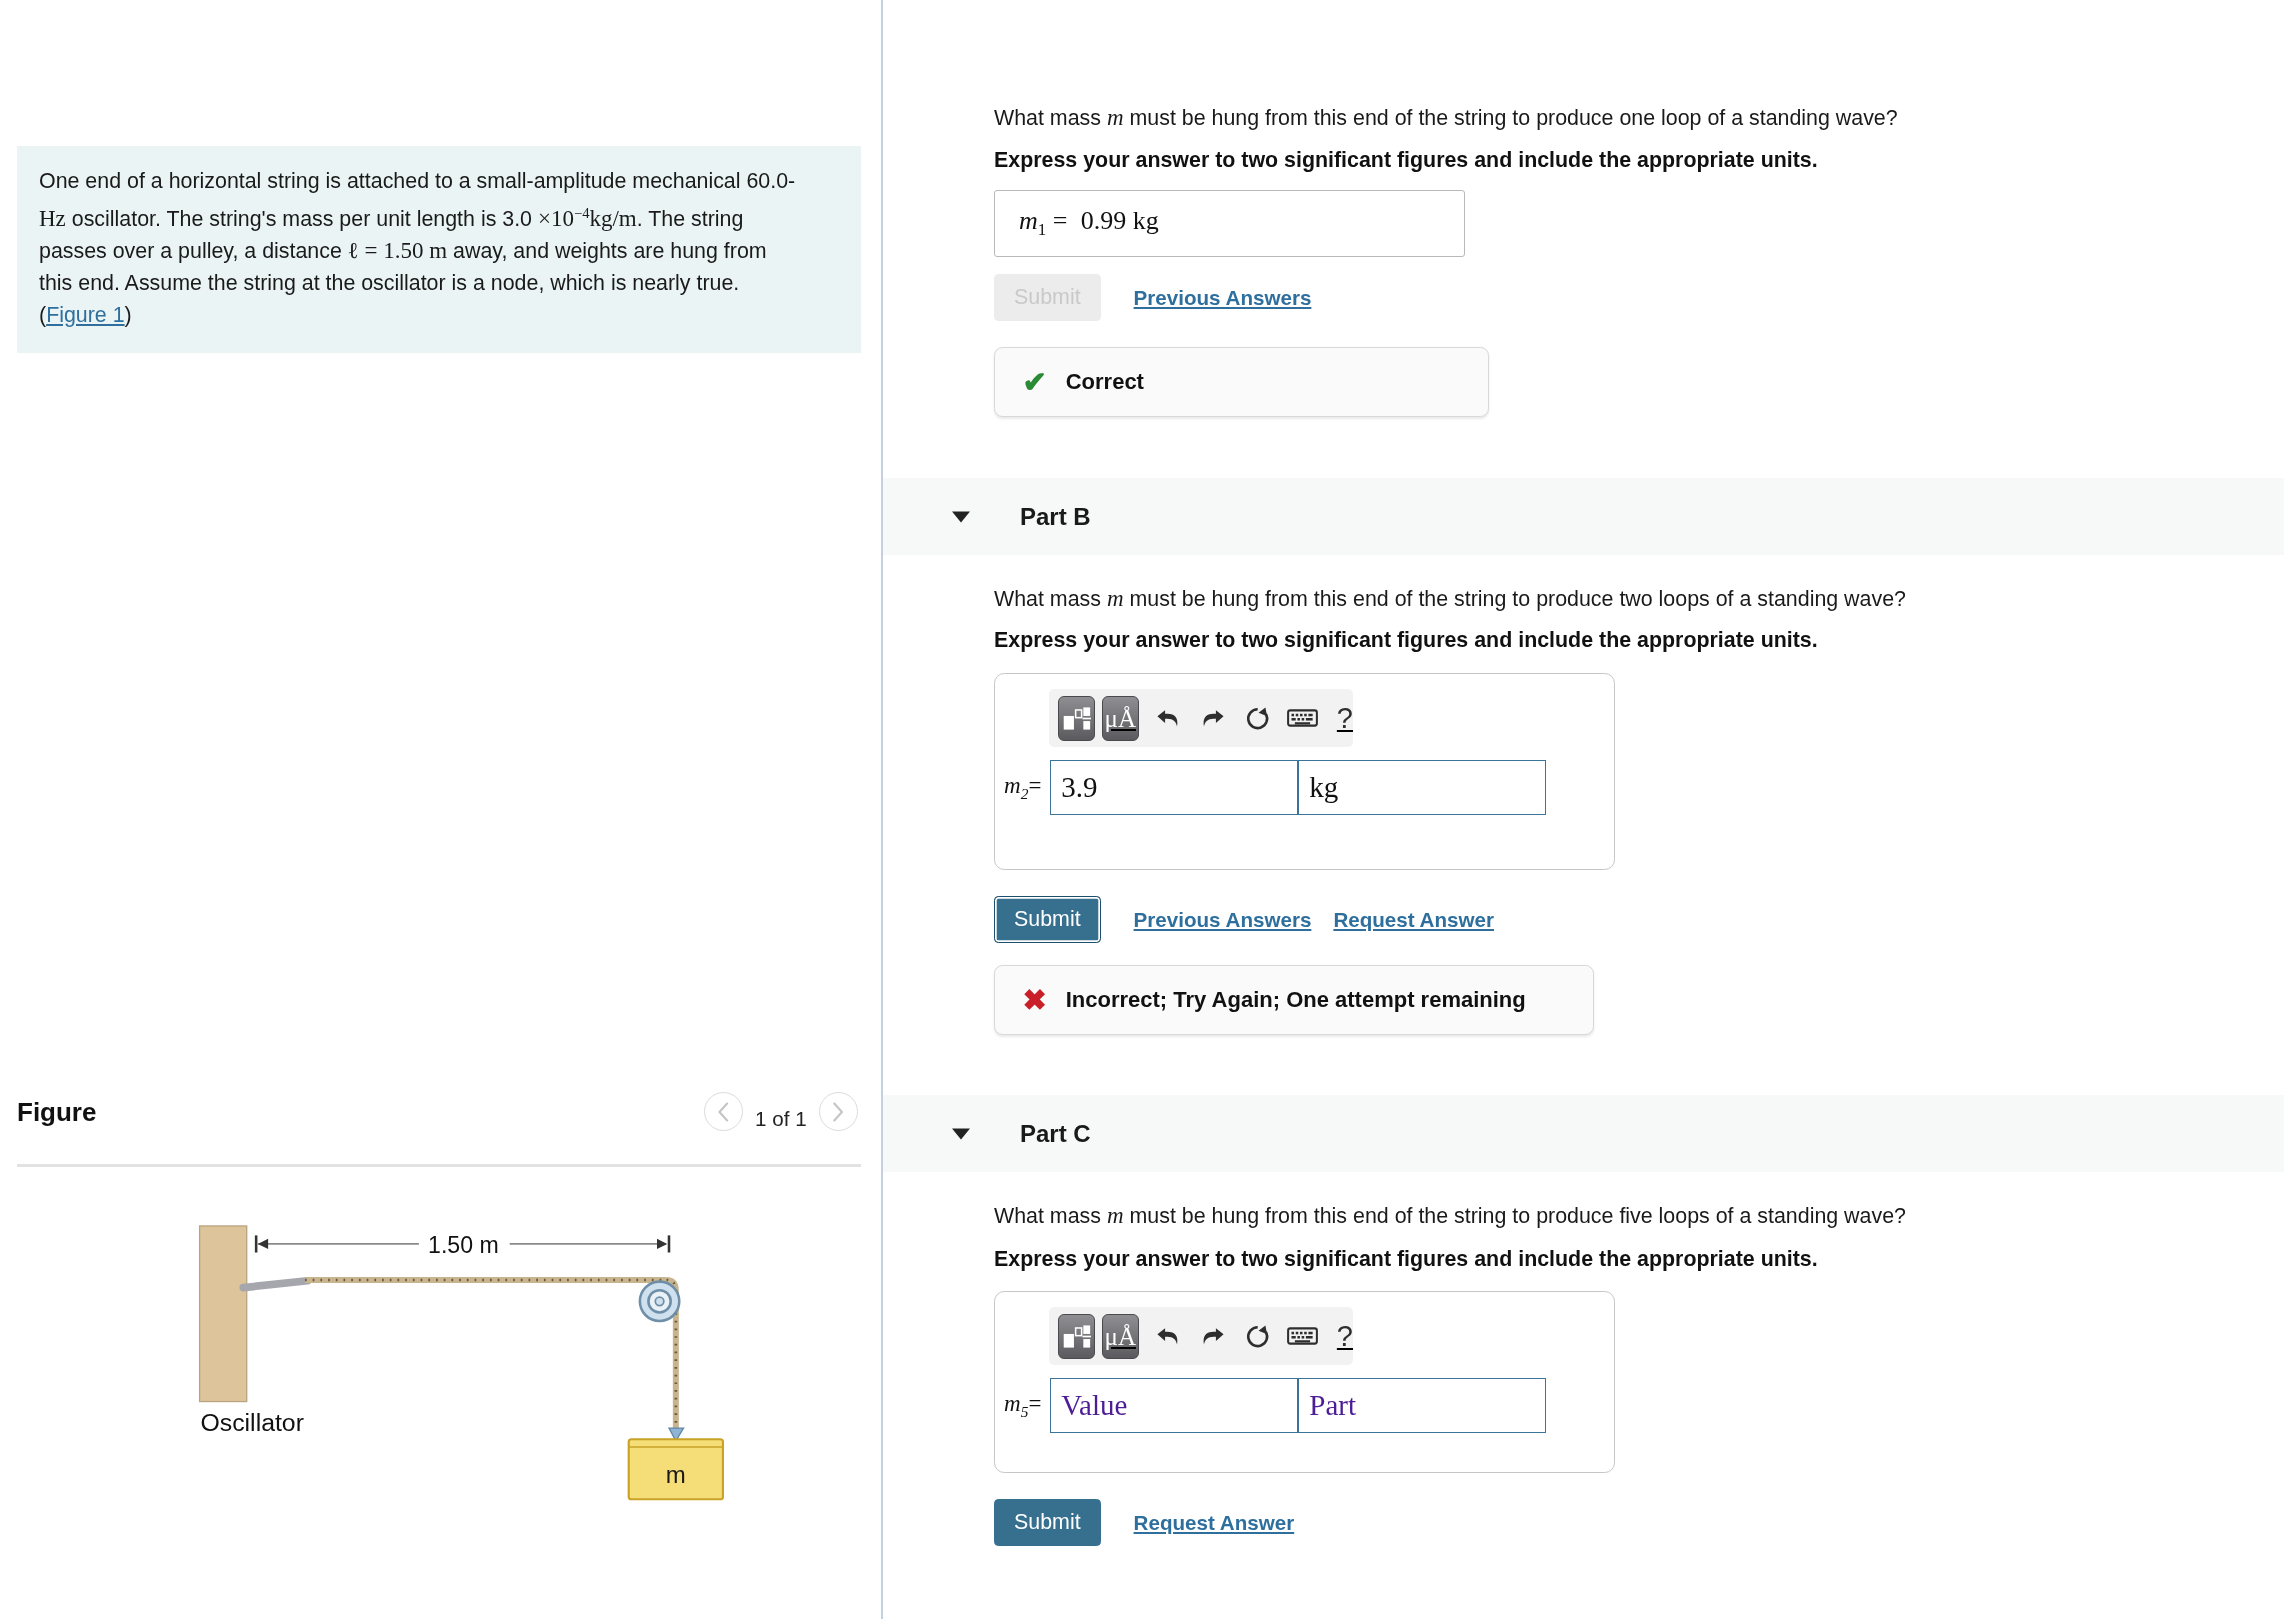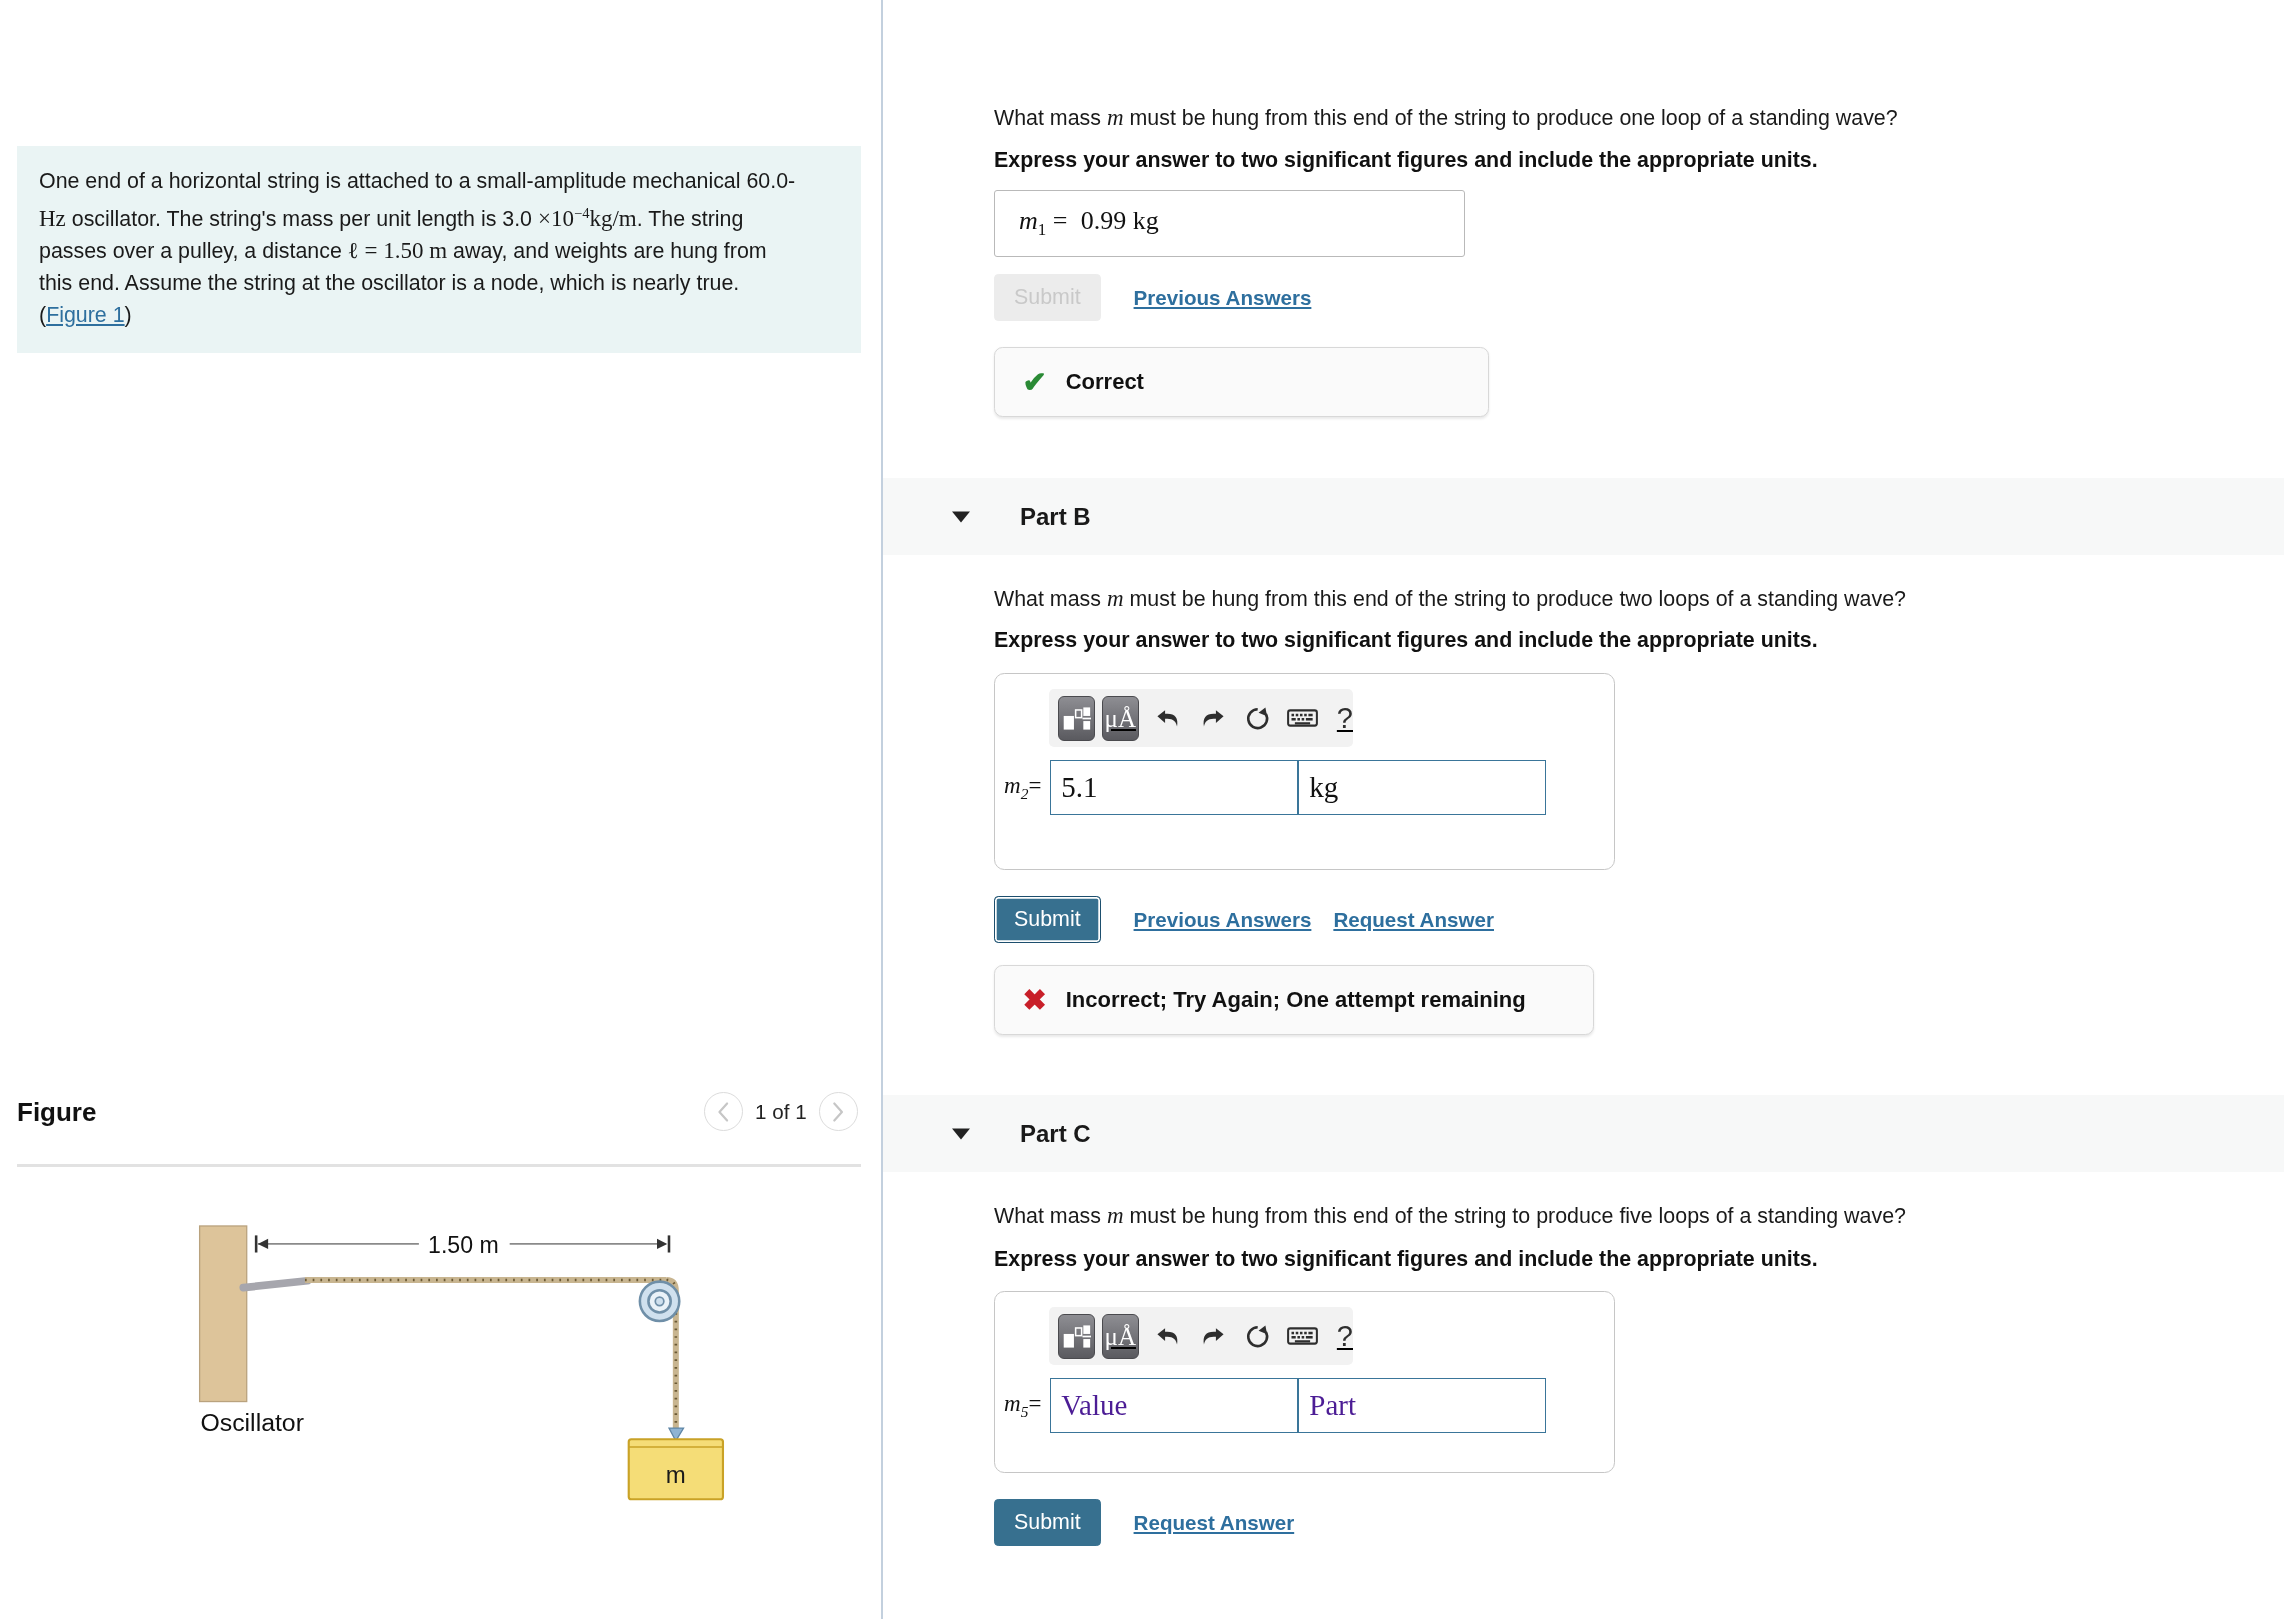--- a/index.html
+++ b/index.html
@@ -34,21 +34,21 @@
   .figlink { color: #2e6f9e; text-decoration: underline; cursor: pointer; }
 
   
   .figure-header {
     position: absolute; left: 17px; top: 1092px; width: 844px; height: 64px;
   }
   .figure-title {
     position: absolute; left: 0; top: 5.1px;
     font-size: 26px; font-weight: bold; color: #111;
   }
-  .pager { position: absolute; right: 3.4px; top: 0; display: flex; align-items: center; gap: 12px; }
+  .pager { position: absolute; right: 3.4px; top: 0; display: flex; align-items: flex-end; gap: 12px; }
   .pg-btn {
     width: 39px; height: 39px; border-radius: 50%;
     border: 1.3px solid #dcdcdc; background: #fff;
     display: flex; align-items: center; justify-content: center;
     cursor: pointer;
   }
   .pg-btn svg { display:block; }
   .pg-label { font-size: 20.6px; color: #222; }
   .figure-rule {
     position: absolute; left: 17px; top: 1164px; width: 844px; height: 2.6px;
@@ -324,21 +324,21 @@
               <rect x="22" y="13" width="8" height="3" fill="#2e2e2e"></rect>
               <rect x="9" y="18" width="18" height="2.6" fill="#2e2e2e"></rect>
             </svg>
         </div>
         <div class="tb-q">?</div>
       </div>
       <div class="mw-row">
         <div class="mw-lbl">
           <span>m</span><sub style="font-size:15.4px">2</sub><span style="font-style:normal">=</span>
         </div>
-        <div class="mw-field" style="width:248px;" placeholder="Value">5.1</div>
+        <div class="mw-field" style="width:248px;" placeholder="Value">3.9</div>
         <div class="mw-field" style="width:248px;" placeholder="Units">kg</div>
       </div>
     </div>
 
     <div class="btnrow" style="left:111px; top:896px;">
       <button class="btn-submit">Submit</button>
       <span class="linkbtn">Previous Answers</span>
       <span class="linkbtn" style="margin-left:22px">Request Answer</span>
     </div>
 

